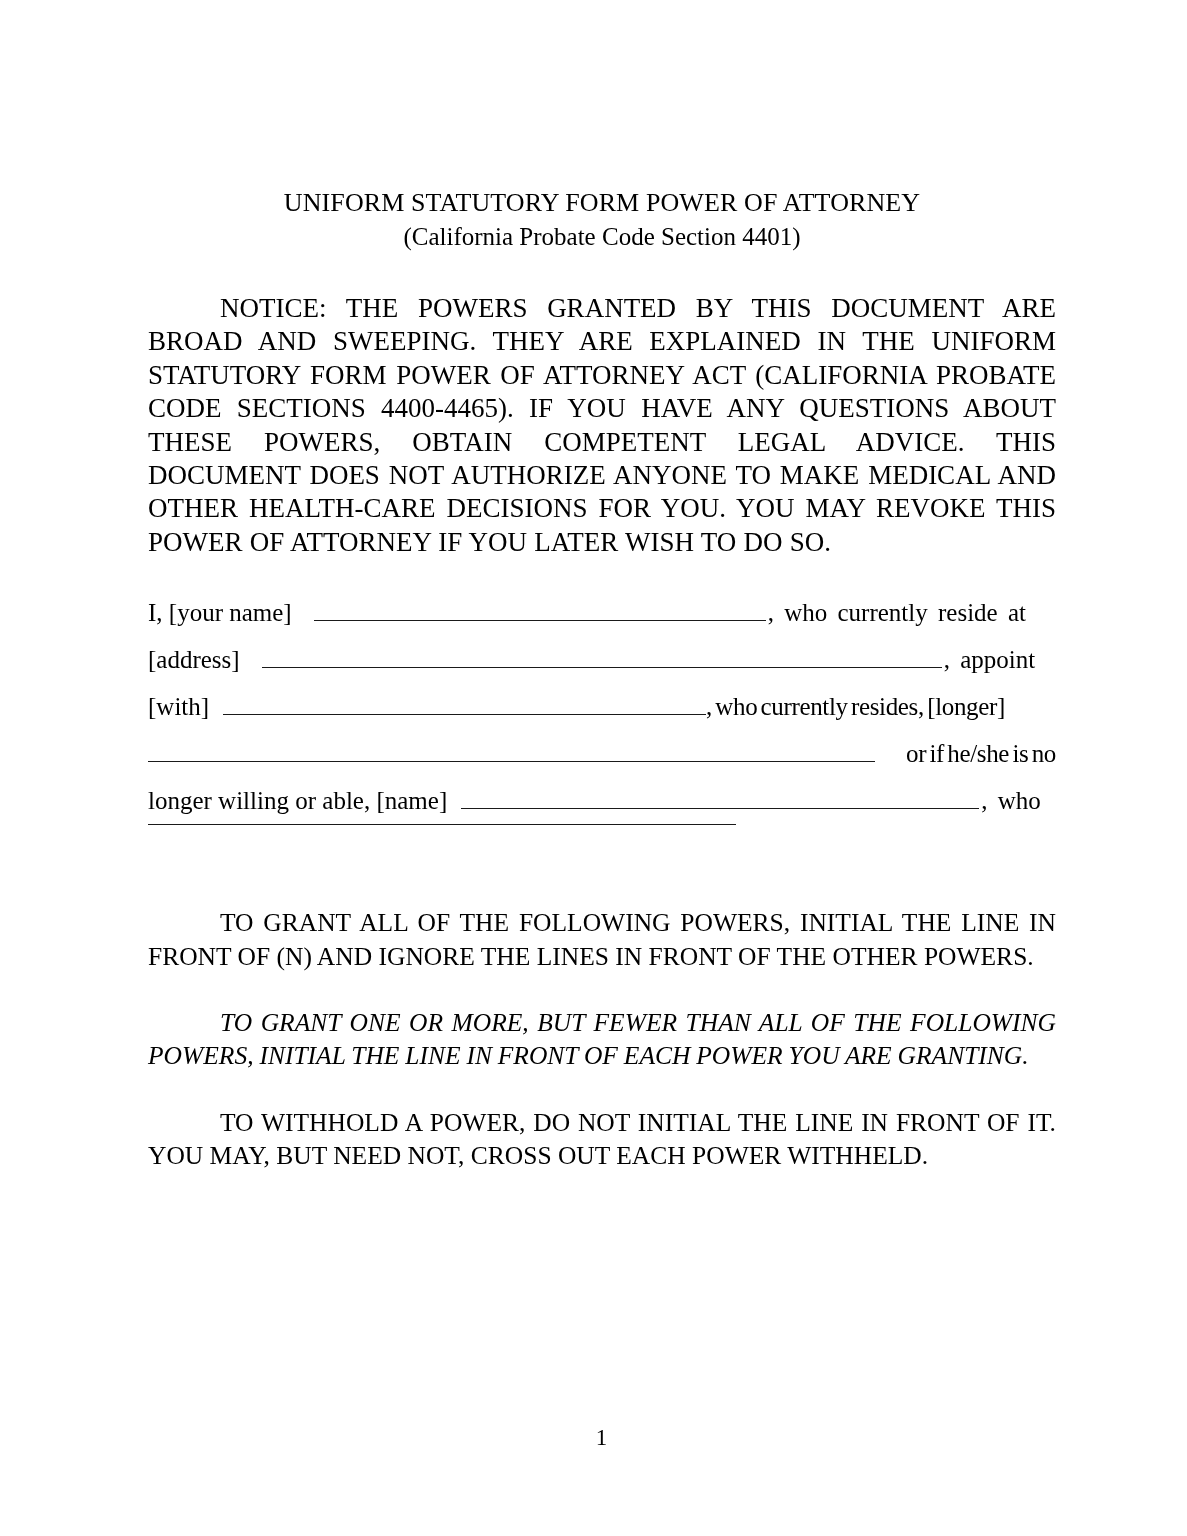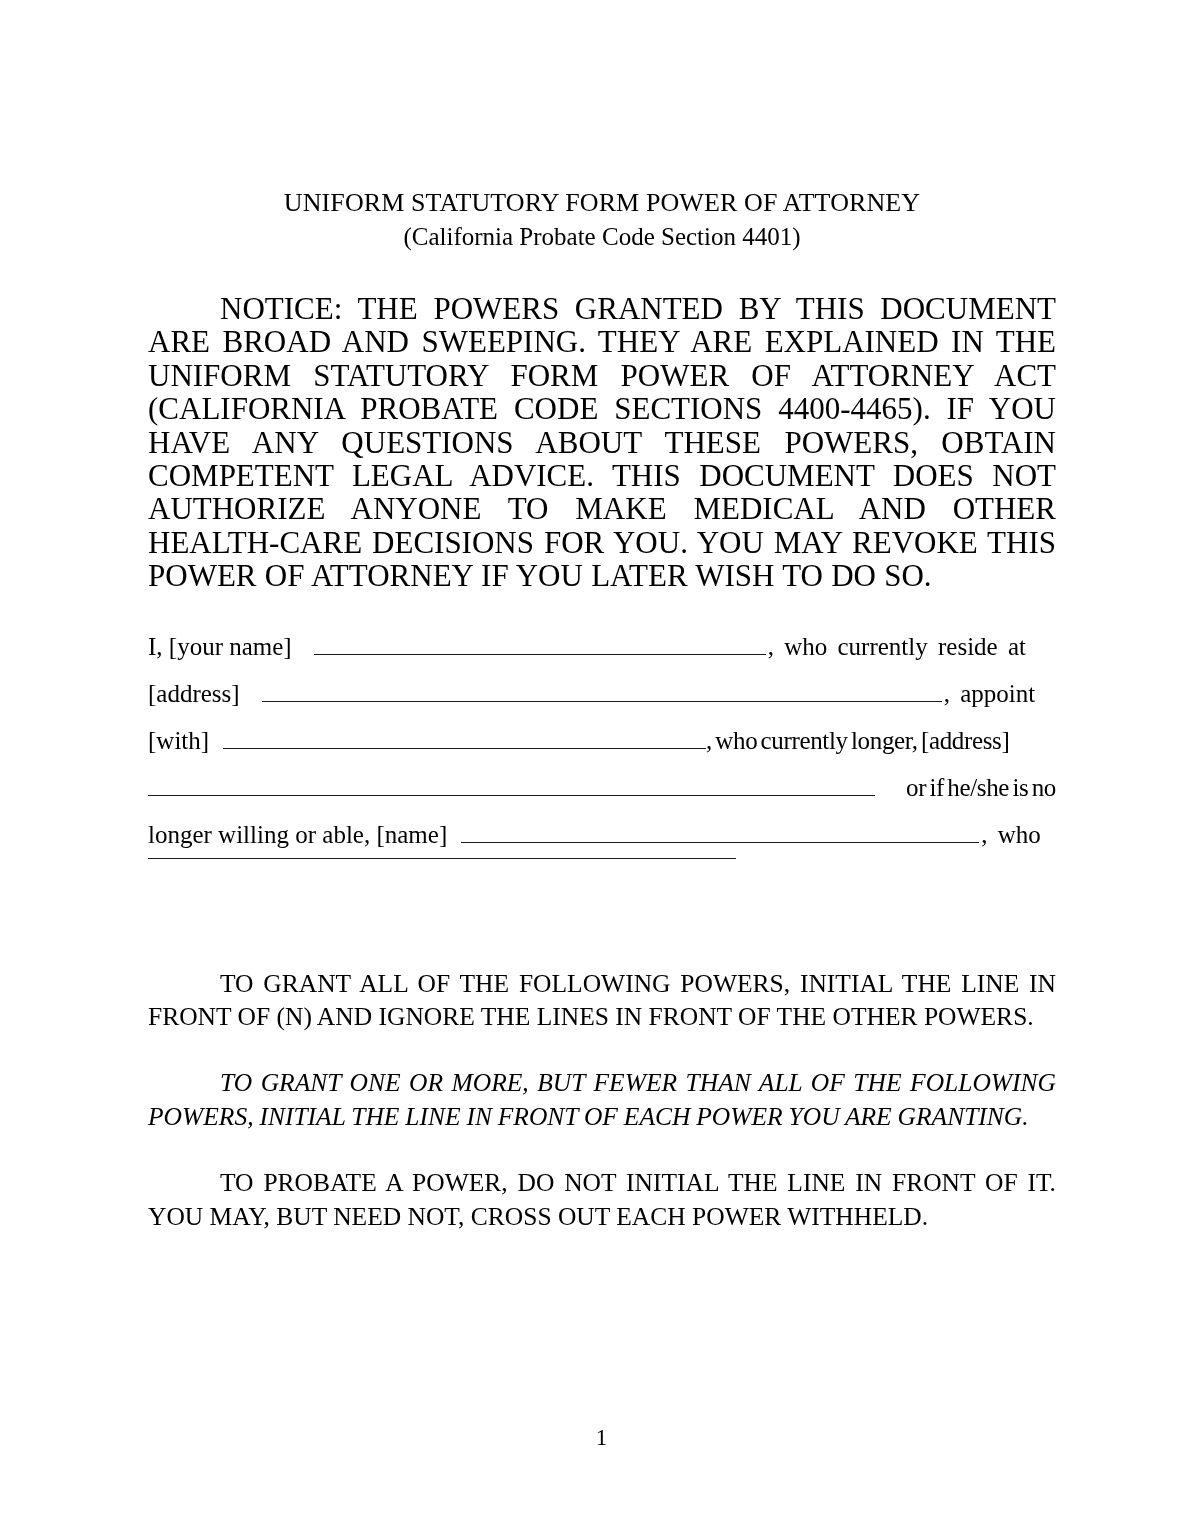--- a/index.html
+++ b/index.html
@@ -42,21 +42,21 @@
   .title-sub {
     text-align: center;
     font-size: 25px;
     line-height: 34px;
     white-space: nowrap;
   }
 
   
   .notice {
     margin-top: 38px;
-    font-size: 31px;
+    font-size: 27px;
     line-height: 33.4px;
     text-align: justify;
     text-align-last: left;
     text-indent: 72px;
     word-spacing: 0.5px;
   }
 
   
   .fillblock {
     margin-top: 30px;
@@ -107,21 +107,21 @@
 
   
   .instr {
     font-size: 25.5px;
     line-height: 33.4px;
     text-align: justify;
     text-align-last: left;
     text-indent: 72px;
     margin-top: 33px;
   }
-  .instr.first { margin-top: 62px; }
+  .instr.first { margin-top: 35px; }
   .instr.squeeze {
     word-spacing: -0.5px;
     font-style: italic;
   }
 
   
   .page-number {
     position: absolute;
     left: 0;
     top: 1424px;
@@ -155,21 +155,21 @@
         <span>[address]</span>
         <span class="gap-md"></span>
         <span class="blank" style="width:680px"></span>
         <span style="margin-left:2px; word-spacing:4px;">,  appoint</span>
       </div>
 
       <div class="fill-row justify">
         <span>[with]</span>
         <span class="gap-sm"></span>
         <span class="blank" style="width:483px"></span>
-        <span class="tight">, who currently longer, [address]</span>
+        <span class="tight">, who currently resides, [longer]</span>
       </div>
 
       <div class="fill-free">
         <span class="blank" style="width:727px"></span>
         <span class="spacer"></span>
         <span class="tight">or if he/she is no</span>
       </div>
 
       <div class="fill-row justify">
         <span>longer willing or able, [name]</span>
@@ -180,18 +180,18 @@
 
       <div class="fill-row justify">
         <span class="blank" style="width:588px"></span>
       </div>
 
     </div>
 
 
     <div class="instr first">TO GRANT ALL OF THE FOLLOWING POWERS, INITIAL THE LINE IN FRONT OF (N) AND IGNORE THE LINES IN FRONT OF THE OTHER POWERS.</div>
     <div class="instr squeeze">TO GRANT ONE OR MORE, BUT FEWER THAN ALL OF THE FOLLOWING POWERS, INITIAL THE LINE IN FRONT OF EACH POWER YOU ARE GRANTING.</div>
-    <div class="instr">TO PROBATE A POWER, DO NOT INITIAL THE LINE IN FRONT OF IT. YOU MAY, BUT NEED NOT, CROSS OUT EACH POWER WITHHELD.</div>
+    <div class="instr">TO WITHHOLD A POWER, DO NOT INITIAL THE LINE IN FRONT OF IT. YOU MAY, BUT NEED NOT, CROSS OUT EACH POWER WITHHELD.</div>
 
   </div>
 
   <div class="page-number">1</div>
 </div>
 
 </body></html>

